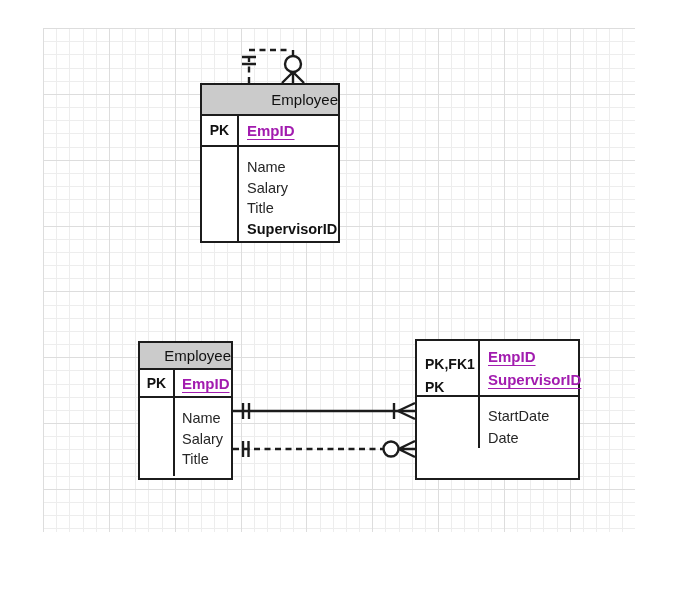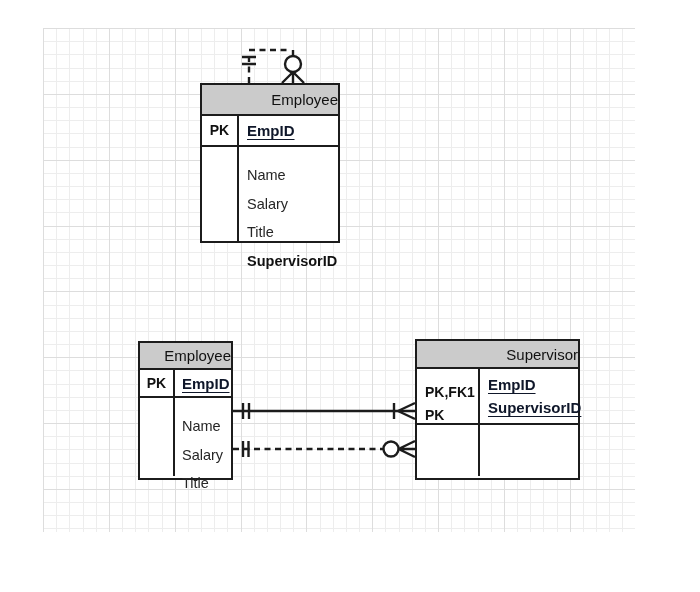--- a/index.html
+++ b/index.html
@@ -23,23 +23,23 @@
   .entity-header{
     background:#cbcbcb;border-bottom:2px solid #1c1c1c;box-sizing:border-box;
     display:flex;align-items:center;justify-content:flex-end;
     font-size:15px;color:#111111;
   }
   .entity-body{position:relative;box-sizing:border-box;}
   .keycol-divider{position:absolute;top:0;bottom:0;width:2px;background:#1c1c1c;}
   .row-divider{position:absolute;left:0;right:0;height:2px;background:#1c1c1c;}
   .cell{position:absolute;box-sizing:border-box;}
   .tag{font-weight:bold;font-size:14px;color:#111111;line-height:23px;white-space:nowrap;}
-  .keyname{font-weight:bold;font-size:15px;line-height:23px;color:#0f172a;
+  .keyname{font-weight:bold;font-size:15px;line-height:23px;color:#a21caf;
            text-decoration:underline;text-underline-offset:3px;white-space:nowrap;}
-  .attr{font-size:14.5px;line-height:20.5px;color:#262626;white-space:nowrap;margin-top:8px;}
+  .attr{font-size:14.5px;line-height:20.5px;color:#262626;white-space:nowrap;}
   .attr.bold{font-weight:bold;color:#111111;}
   
   #connectors{position:absolute;left:0;top:0;width:700px;height:592px;}
 </style>
 </head>
 <body>
 
 <div id="canvas">
 
   <div id="grid"></div>
@@ -106,30 +106,31 @@
       </div>
       <div class="cell" style="left:42px;top:38px;">
         <div class="attr">Name</div>
         <div class="attr">Salary</div>
         <div class="attr">Title</div>
       </div>
     </div>
   </div>
 
   <div class="entity" style="left:415px;top:339px;width:165px;height:141px;">
-    <div class="entity-header" style="height:28px;">
-      <span>Supervisor</span>
-    </div>
     <div class="entity-body" style="height:107px;">
       <div class="keycol-divider" style="left:61px;"></div>
       <div class="row-divider" style="top:54px;"></div>
       <div class="cell" style="left:8px;top:12px;">
         <div class="tag">PK,FK1</div>
         <div class="tag">PK</div>
       </div>
       <div class="cell" style="left:71px;top:4px;">
         <div class="keyname">EmpID</div>
         <div class="keyname">SupervisorID</div>
       </div>
+      <div class="cell" style="left:71px;top:64px;">
+        <div class="attr" style="line-height:22px;">StartDate</div>
+        <div class="attr" style="line-height:22px;">Date</div>
+      </div>
     </div>
   </div>
 
 </div>
 
 </body></html>

